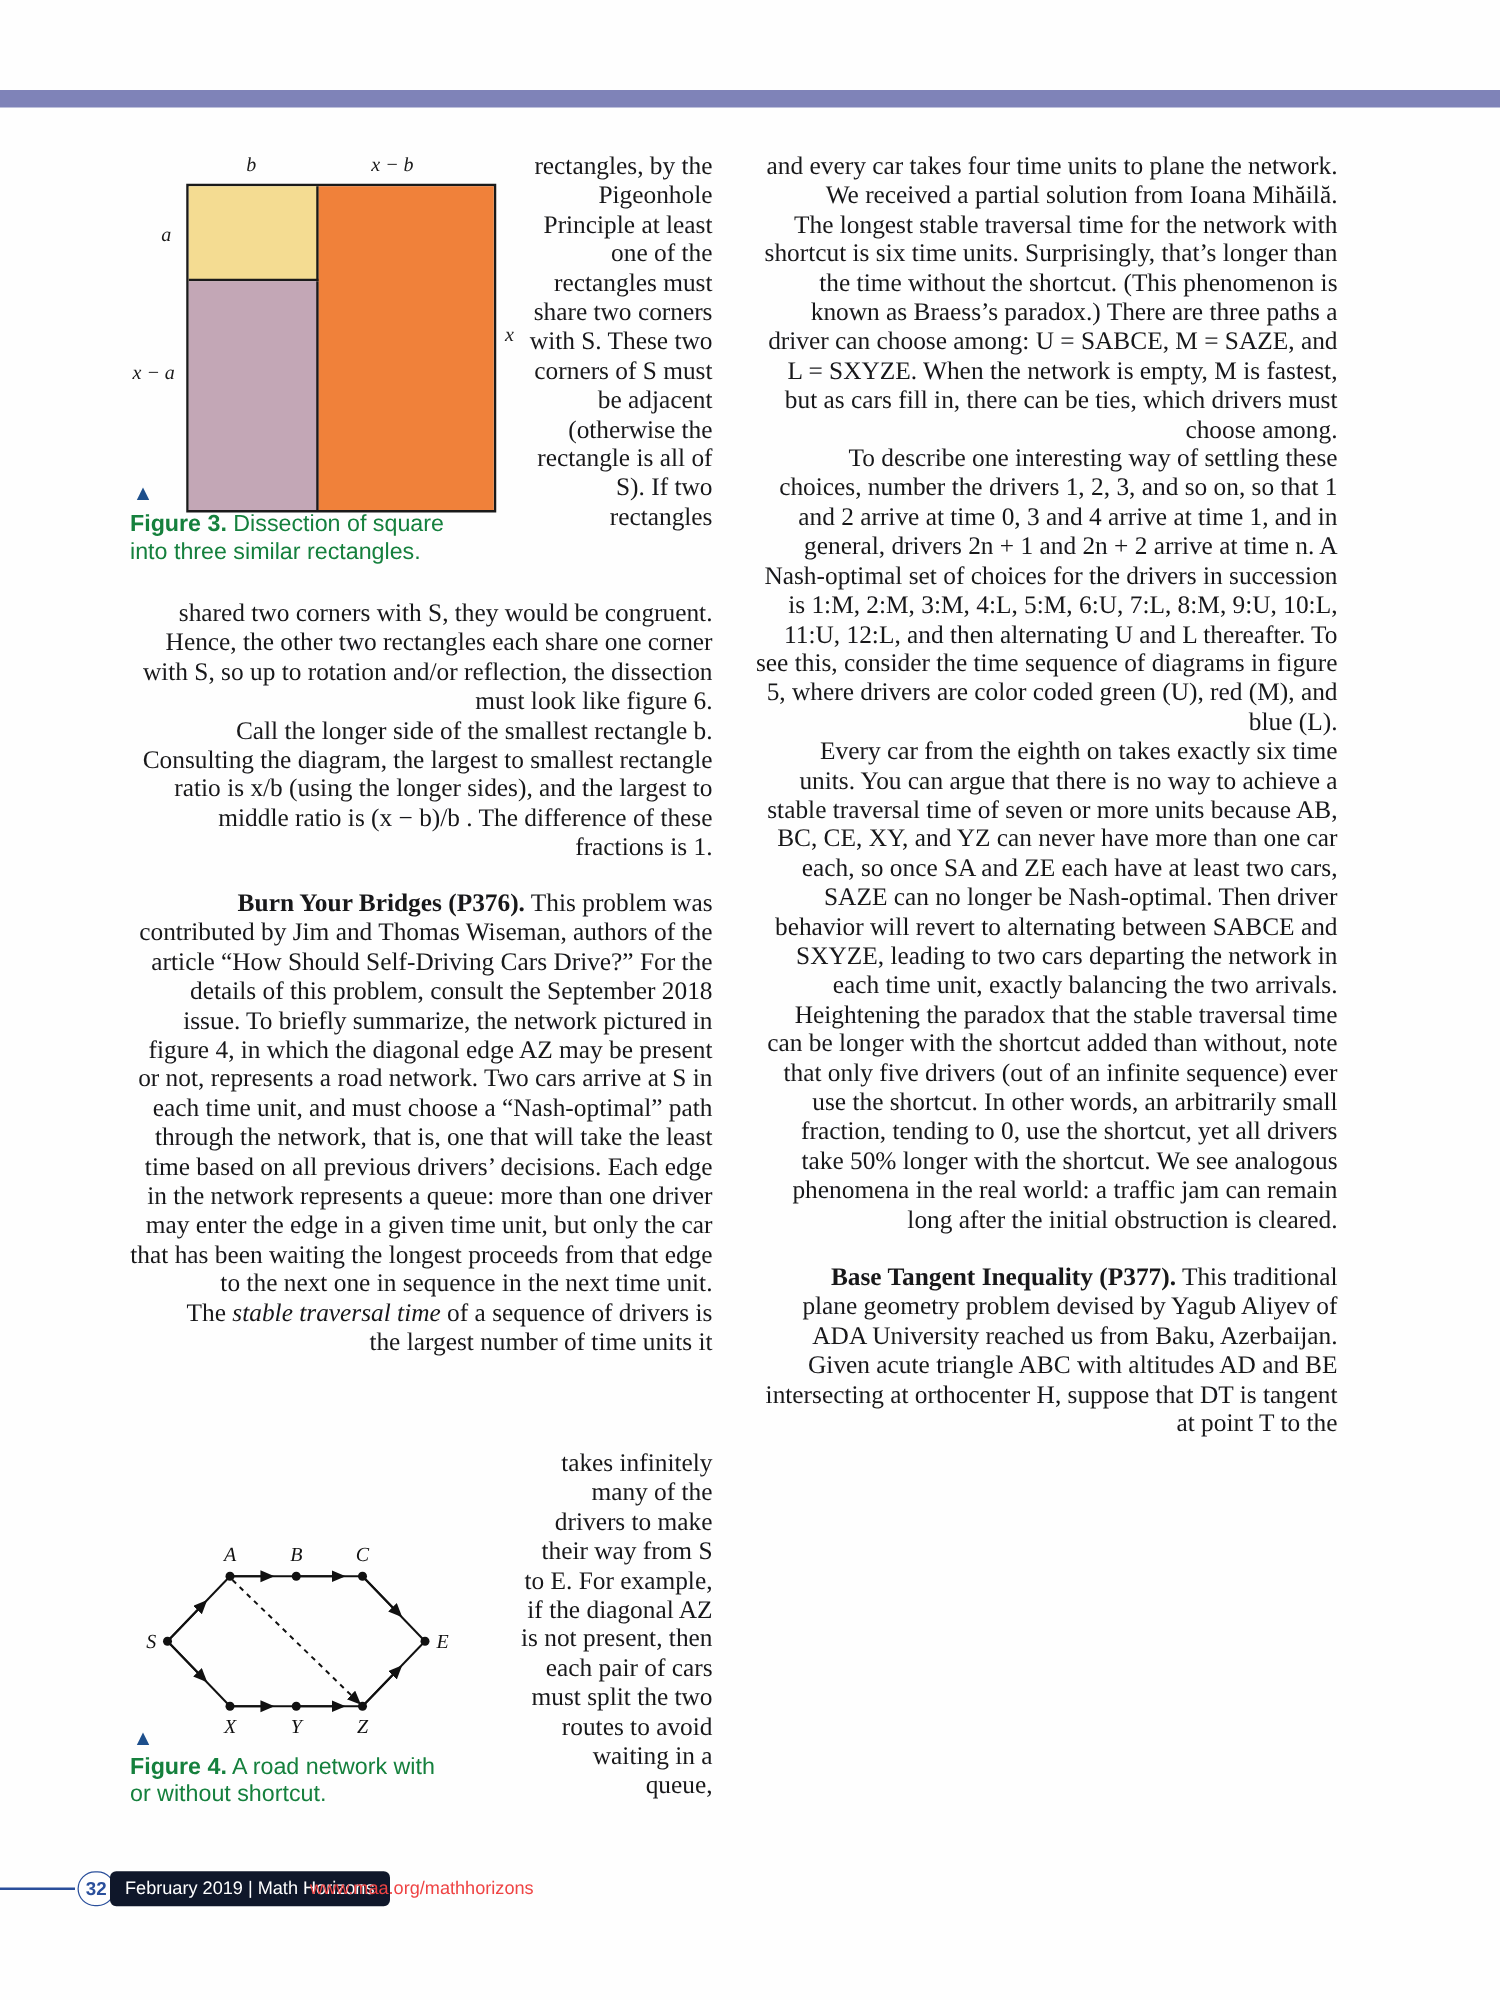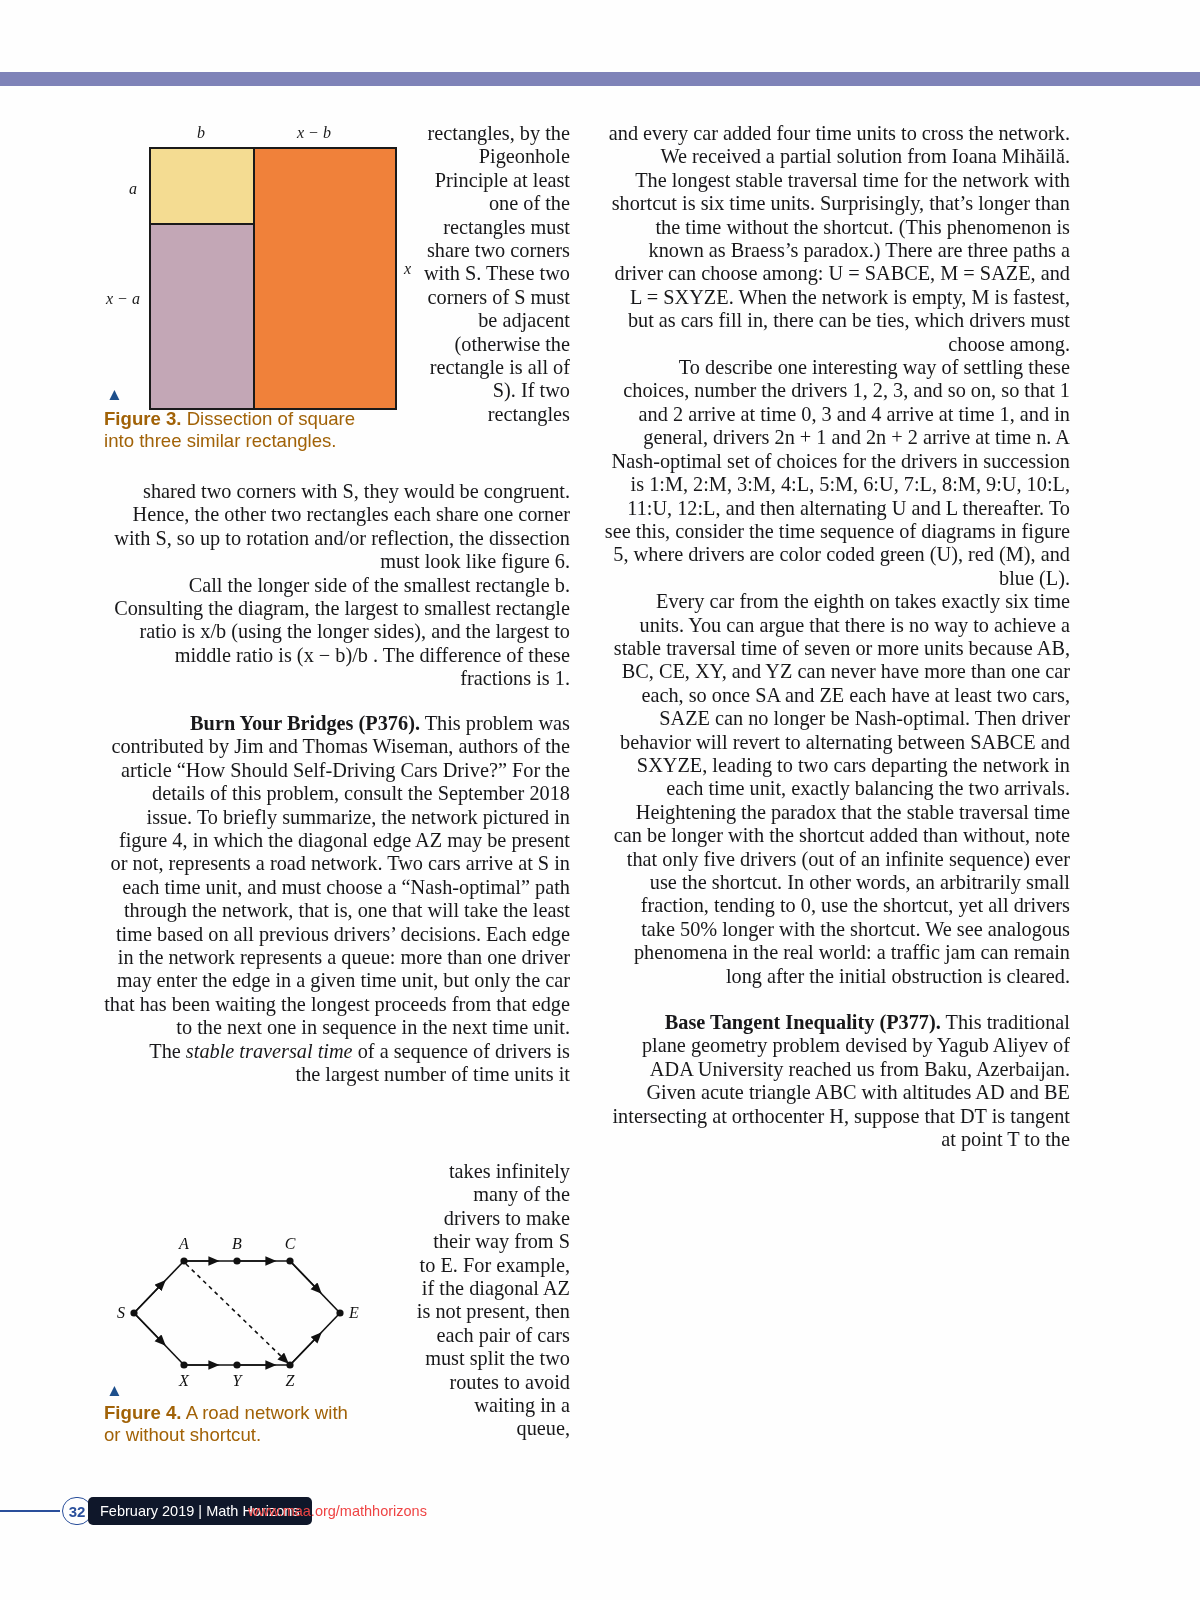--- a/index.html
+++ b/index.html
@@ -151,21 +151,21 @@
     width: 300px;
     height: 170px;
   }
 
   
   .caption {
     position: absolute;
     font-family: "Liberation Sans", sans-serif;
     font-size: 18.6px;
     line-height: 22.4px;
-    color: #a16207;
+    color: #15803d;
     width: 260px;
   }
   .caption .lead { font-weight: bold; }
   .cap3 { left: 104px; top: 408px; }
   .cap4 { left: 104px; top: 1402px; }
   .caret {
     position: absolute;
     font-family: "Liberation Sans", sans-serif;
     color: #1d4f8c;
     font-size: 17px;
@@ -340,21 +340,21 @@
       </g>
     </svg>
   </div>
 
   <div class="caret caret4">▲</div>
   <div class="caption cap4">
     <span class="lead">Figure 4.</span><span> A road network with or without shortcut.</span>
   </div>
 
   <div class="col col-2">
-    <p>and every car added four time units to cross the network.</p>
+    <p>and every car takes four time units to plane the network.</p>
     <p class="indent">We received a partial solution from Ioana Mihăilă. The longest stable traversal time for the network with shortcut is six time units. Surprisingly, that’s longer than the time without the shortcut. (This phenomenon is known as Braess’s paradox.) There are three paths a driver can choose among: U = SABCE, M = SAZE, and L = SXYZE. When the network is empty, M is fastest, but as cars fill in, there can be ties, which drivers must choose among.</p>
     <p class="indent">To describe one interesting way of settling these choices, number the drivers 1, 2, 3, and so on, so that 1 and 2 arrive at time 0, 3 and 4 arrive at time 1, and in general, drivers 2n + 1 and 2n + 2 arrive at time n. A Nash-optimal set of choices for the drivers in succession is 1:M, 2:M, 3:M, 4:L, 5:M, 6:U, 7:L, 8:M, 9:U, 10:L, 11:U, 12:L, and then alternating U and L thereafter. To see this, consider the time sequence of diagrams in figure 5, where drivers are color coded green (U), red (M), and blue (L).</p>
     <p class="indent">Every car from the eighth on takes exactly six time units. You can argue that there is no way to achieve a stable traversal time of seven or more units because AB, BC, CE, XY, and YZ can never have more than one car each, so once SA and ZE each have at least two cars, SAZE can no longer be Nash-optimal. Then driver behavior will revert to alternating between SABCE and SXYZE, leading to two cars departing the network in each time unit, exactly balancing the two arrivals.</p>
     <p class="indent">Heightening the paradox that the stable traversal time can be longer with the shortcut added than without, note that only five drivers (out of an infinite sequence) ever use the shortcut. In other words, an arbitrarily small fraction, tending to 0, use the shortcut, yet all drivers take 50% longer with the shortcut. We see analogous phenomena in the real world: a traffic jam can remain long after the initial obstruction is cleared.</p>
     <p style="height:23px"></p>
     <p class="indent"><span class="bold">Base Tangent Inequality (P377).</span><span> This traditional plane geometry problem devised by Yagub Aliyev of ADA University reached us from Baku, Azerbaijan. Given acute triangle ABC with altitudes AD and BE intersecting at orthocenter H, suppose that DT is tangent at point T to the</span></p>
   </div>
 
   <div class="footer">
     <div class="footer-rule"></div>

